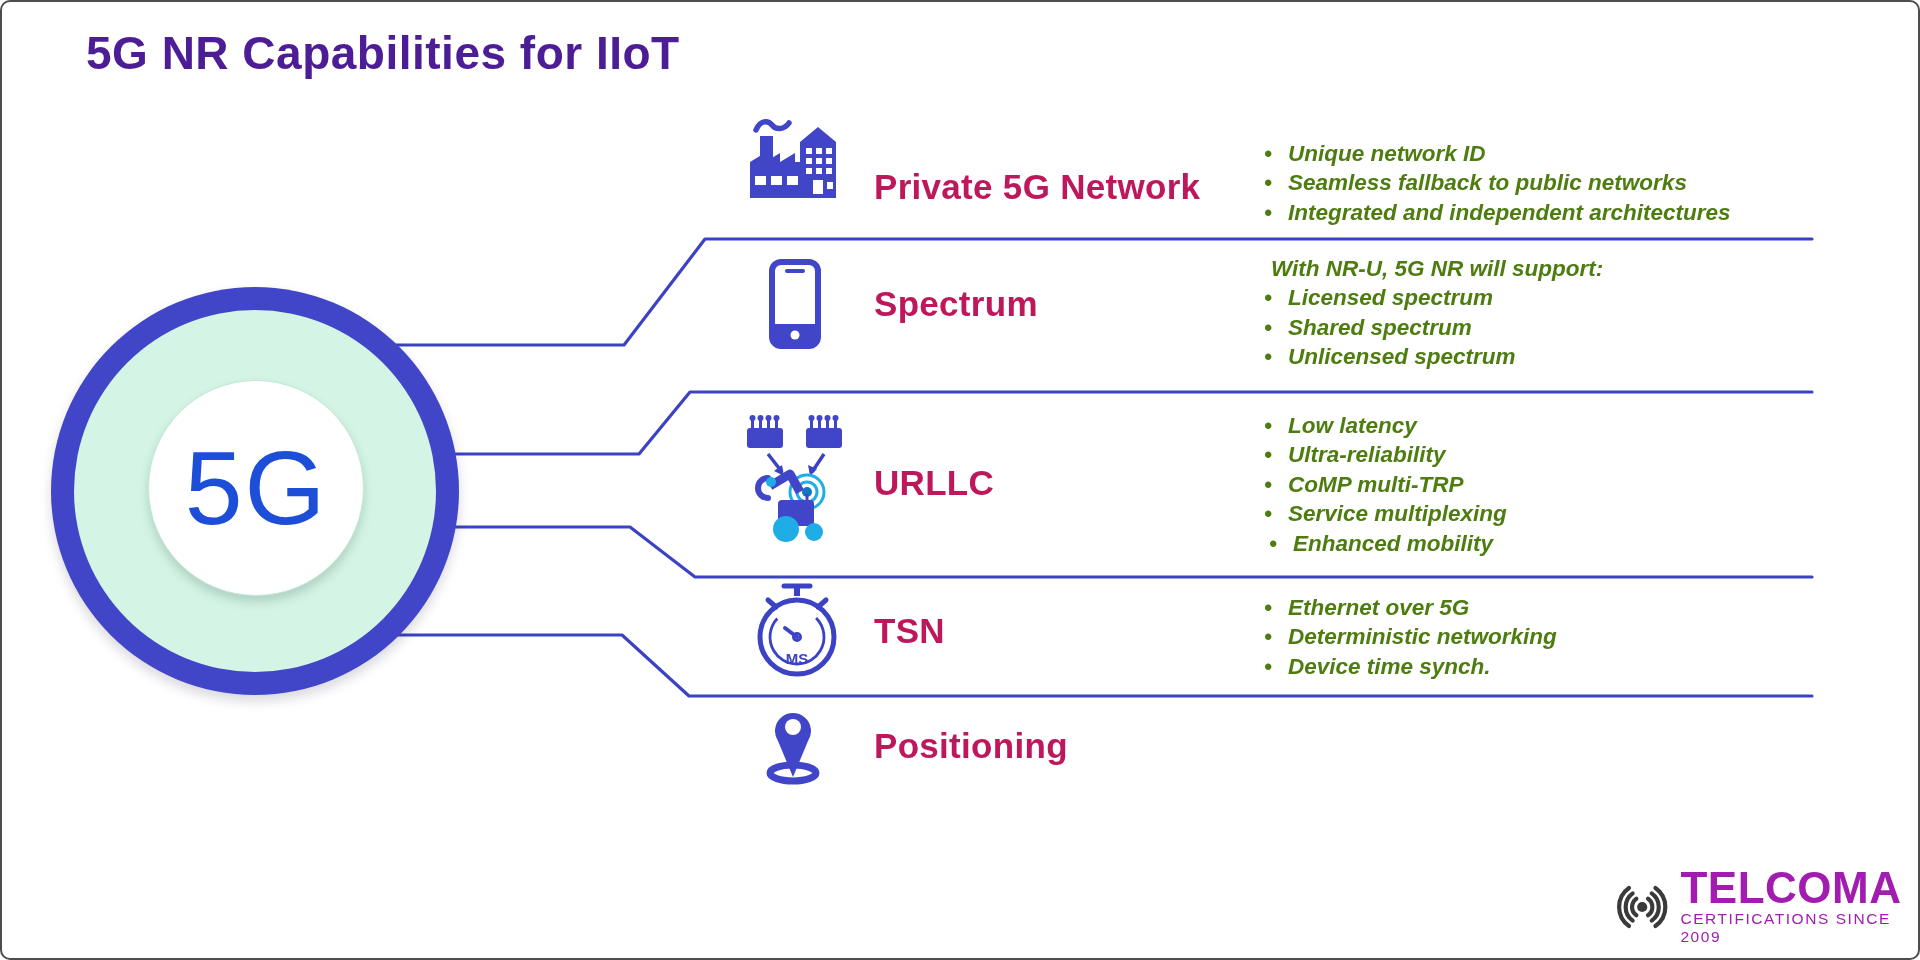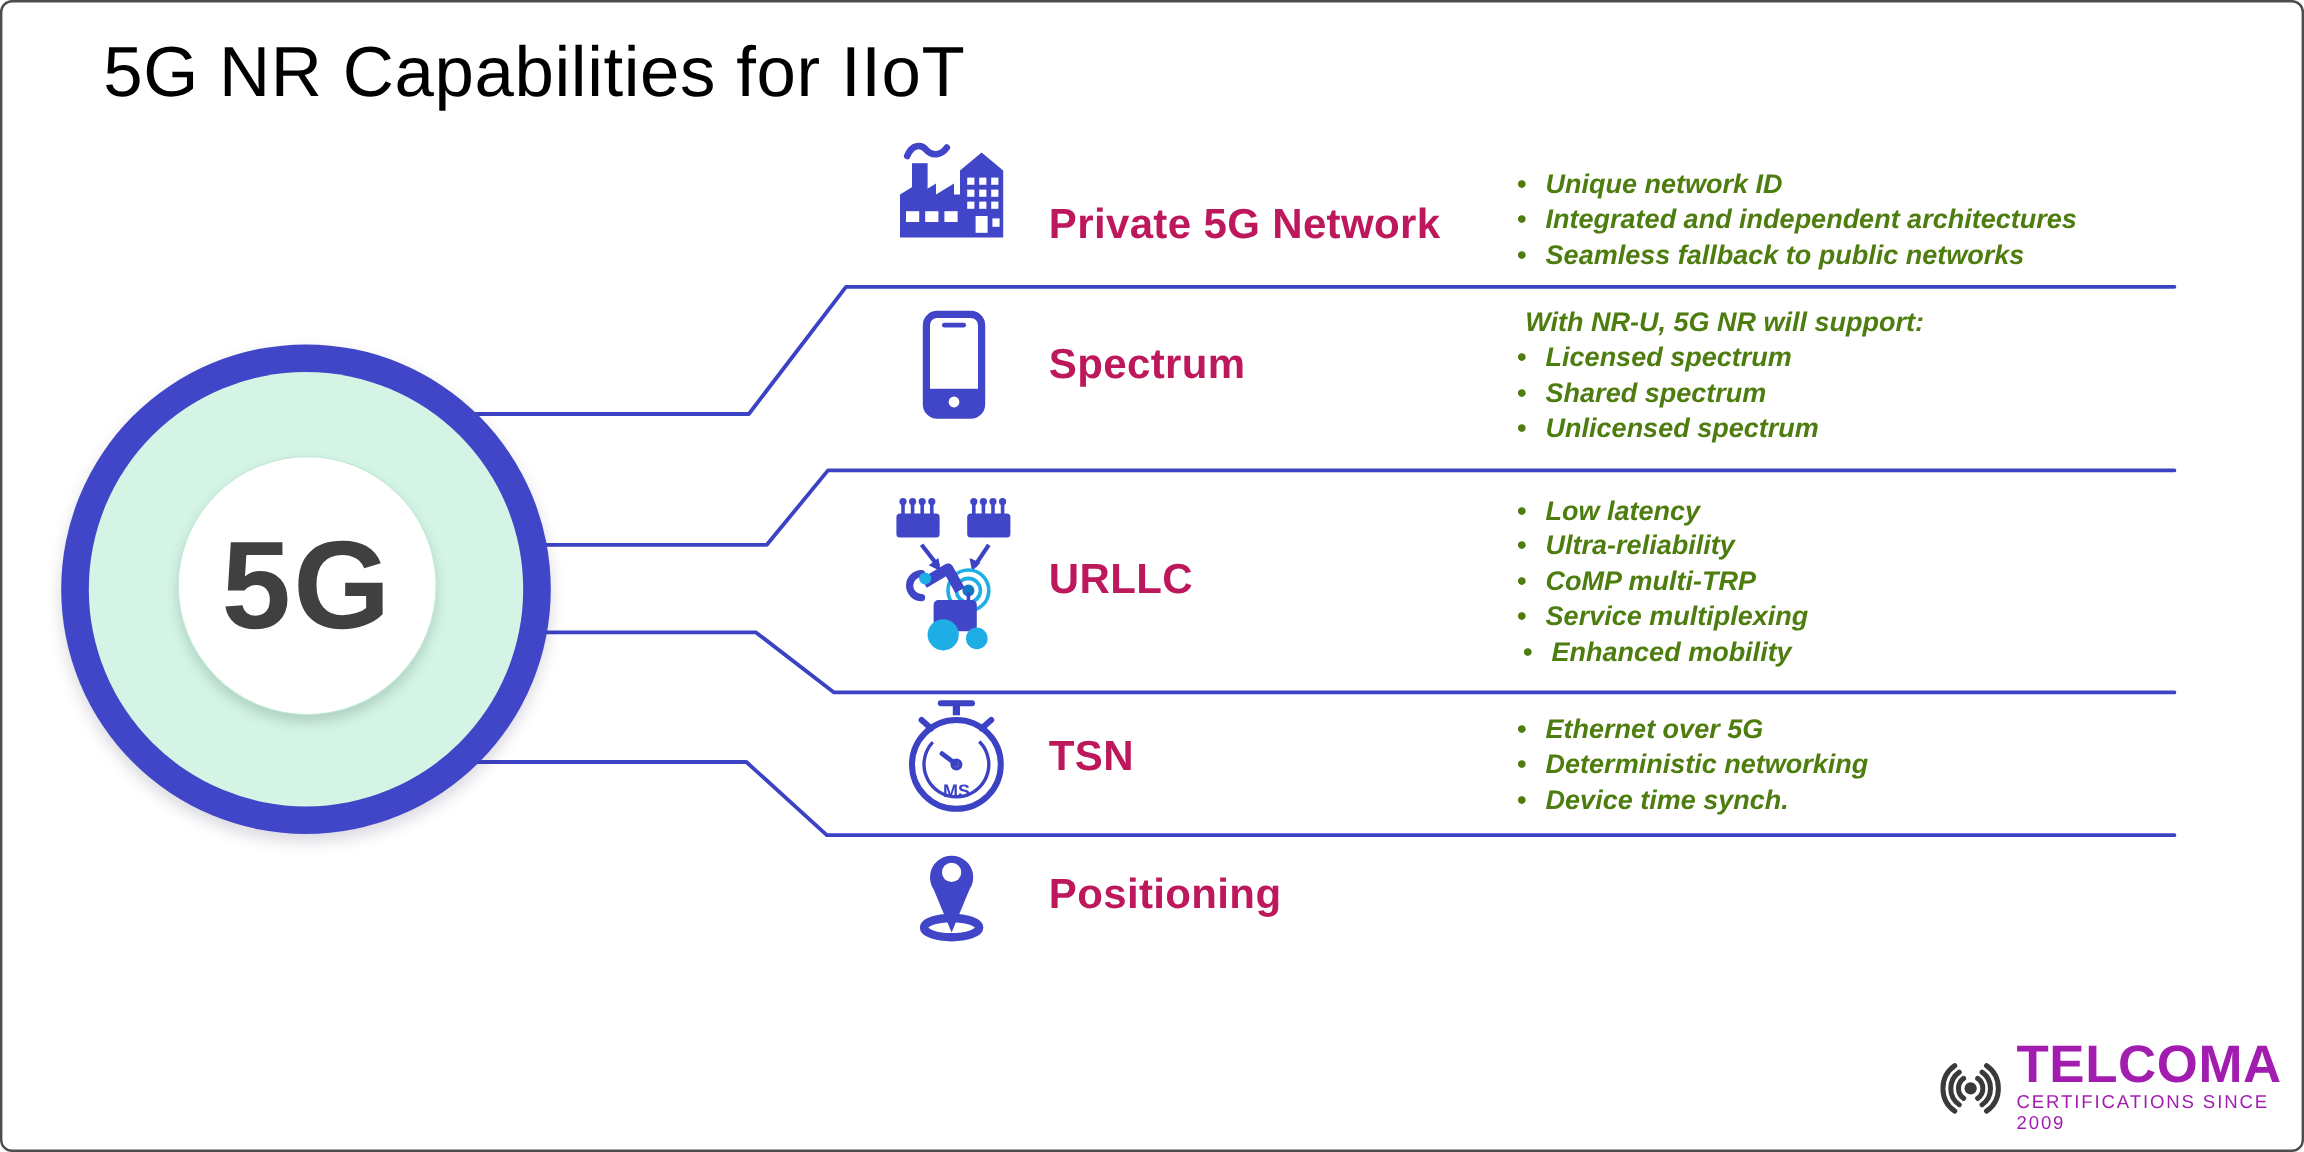--- a/index.html
+++ b/index.html
@@ -2,41 +2,41 @@
 <html><head>
 <meta charset="utf-8">
 <style>
   html,body{margin:0;padding:0;background:#ffffff;}
   .canvas{
     position:relative;width:1920px;height:960px;background:#ffffff;
     border:2px solid #4d4d4d;border-radius:10px;box-sizing:border-box;overflow:hidden;
     font-family:"Liberation Sans", sans-serif;
   }
   .title{
-    position:absolute;left:84px;top:24px;font-size:59px;font-weight:400;
-    color:#000000;letter-spacing:0.5px;
+    position:absolute;left:84px;top:24px;font-size:46px;font-weight:700;
+    color:#4c1d95;letter-spacing:0.5px;
   }
   
   .lines{position:absolute;left:0;top:0;width:1920px;height:960px;}
   .lines path{stroke:#3b42c4;stroke-width:3.2;fill:none;stroke-linecap:round;stroke-linejoin:round;}
   
   .hub{
     position:absolute;left:49px;top:285px;width:408px;height:408px;border-radius:50%;
     background:#4146c8;box-shadow:0 6px 12px rgba(40,40,80,0.18);
   }
   .hub-mint{
     position:absolute;left:23px;top:23px;width:362px;height:362px;border-radius:50%;
     background:#d4f4e5;
   }
   .hub-core{
     position:absolute;left:74px;top:70px;width:214px;height:214px;border-radius:50%;
     background:#ffffff;border:1px solid #c2e9d6;box-shadow:0 6px 10px rgba(70,110,95,0.25);
     display:flex;align-items:center;justify-content:center;
   }
-  .hub-label{font-size:104px;font-weight:700;color:#404040;letter-spacing:2px;line-height:1;}
+  .hub-label{font-size:104px;font-weight:400;color:#1d4ed8;letter-spacing:2px;line-height:1;}
   
   .row-label{
     position:absolute;left:872px;font-size:35px;font-weight:700;color:#be185d;
     line-height:36px;letter-spacing:0.3px;white-space:nowrap;
   }
   
   .bullets{
     position:absolute;left:1262px;margin:0;padding:0;list-style:none;
     font-size:22.5px;line-height:29.4px;font-weight:600;color:#4d7c0f;white-space:nowrap;font-style:italic;
   }
@@ -89,22 +89,22 @@
         <rect x="82" y="46" width="6" height="6" fill="#ffffff"></rect>
       <rect x="62" y="56" width="6" height="6" fill="#ffffff"></rect>
         <rect x="72" y="56" width="6" height="6" fill="#ffffff"></rect>
         <rect x="82" y="56" width="6" height="6" fill="#ffffff"></rect>
       <rect x="69" y="68" width="10" height="14" fill="#ffffff"></rect>
       <rect x="83" y="70" width="6" height="7" fill="#ffffff"></rect>
     </svg>
     <div class="row-label" style="top:167px">Private 5G Network</div>
     <ul class="bullets" style="top:137px">
       <li>Unique network ID</li>
+      <li>Seamless fallback to public networks</li>
       <li>Integrated and independent architectures</li>
-      <li>Seamless fallback to public networks</li>
     </ul>
   </div>
 
   <div>
     <svg class="icon" style="left:766px;top:256px" width="54" height="92" viewBox="0 0 54 92">
       <rect x="4" y="4" width="46" height="84" rx="9" fill="none" stroke="#4146c8" stroke-width="6"></rect>
       <line x1="19" y1="13" x2="35" y2="13" stroke="#4146c8" stroke-width="4" stroke-linecap="round"></line>
       <path d="M4 66 H50 V79 a9 9 0 0 1 -9 9 H13 a9 9 0 0 1 -9 -9 Z" fill="#4146c8"></path>
       <circle cx="27" cy="77" r="4.5" fill="#ffffff"></circle>
     </svg>

